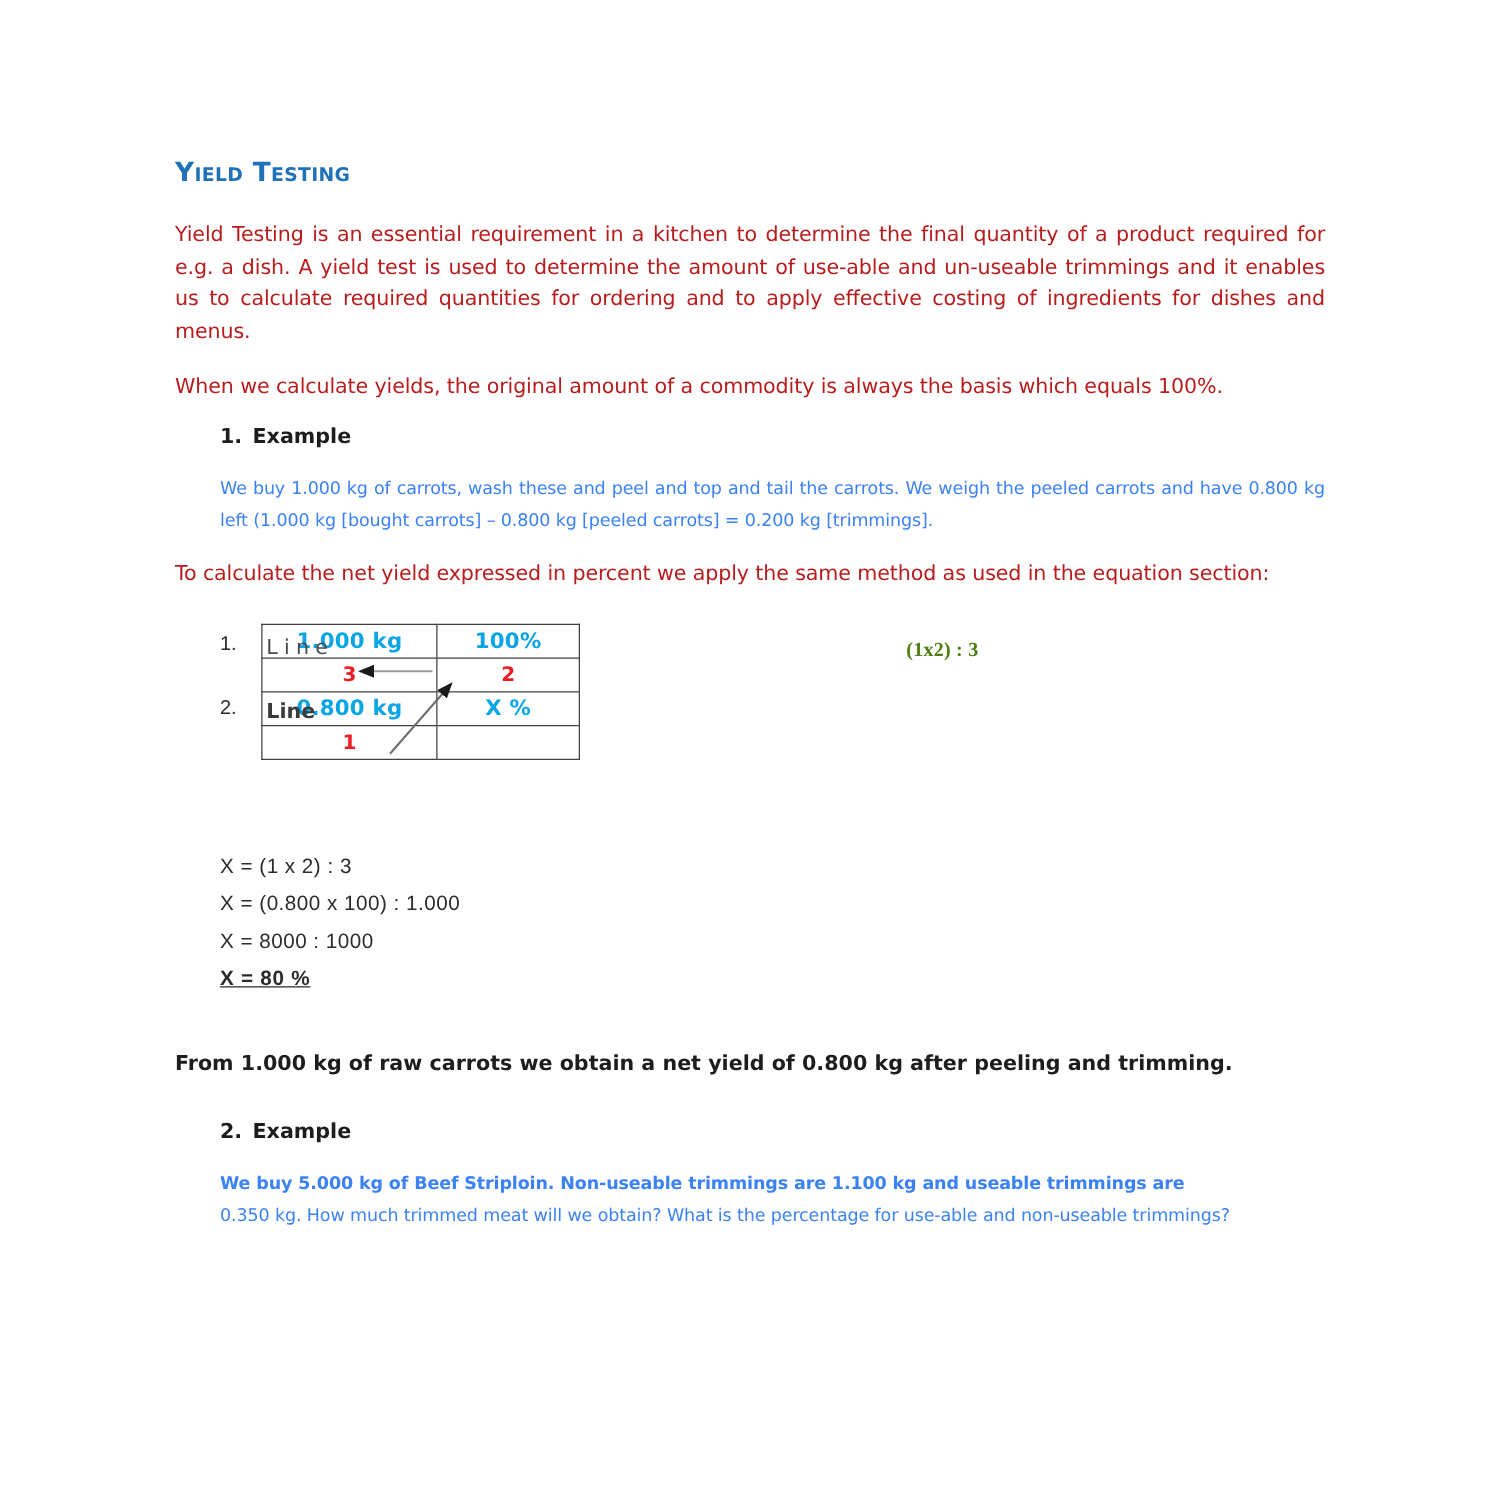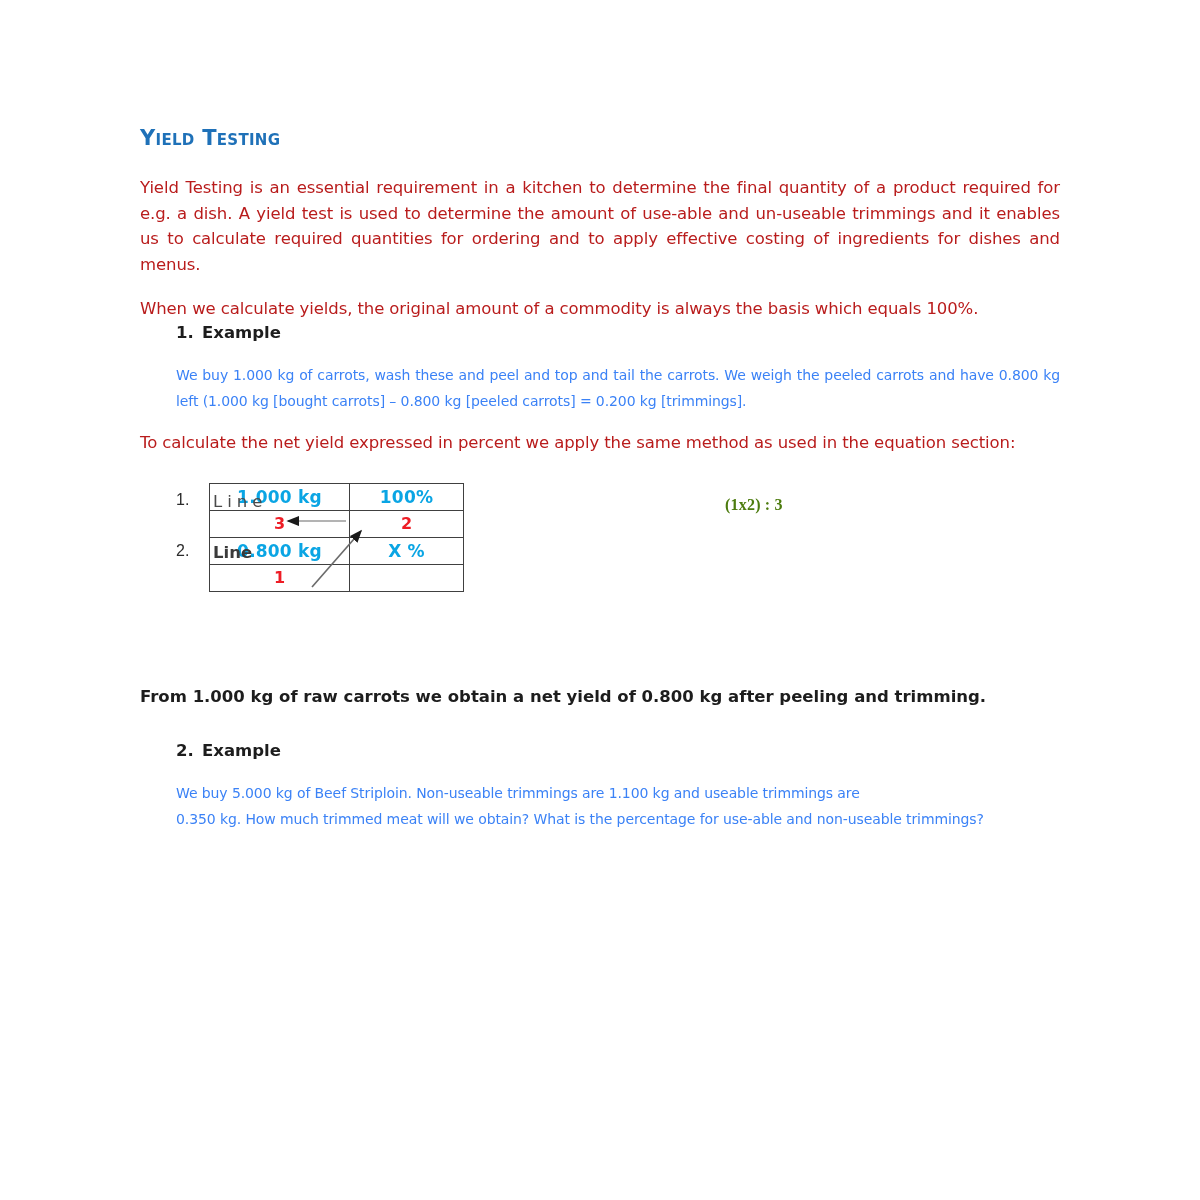--- a/index.html
+++ b/index.html
@@ -44,21 +44,21 @@
   p.body-text {
     font-size: 16.5px;
     line-height: 25.6px;
     text-align: justify;
     margin: 0 0 18px 0;
     color: #b91c1c;
     letter-spacing: -0.1px;
   }
 
   p.body-text.tight {
-    margin-bottom: 0;
+    margin-bottom: 16px;
   }
 
   .list-heading {
     font-size: 16.5px;
     font-weight: bold;
     color: #1d1d1d;
     margin: 0 0 18px 0;
     padding-left: 36px;
     line-height: 24px;
   }
@@ -250,28 +250,36 @@
             <path d="M0,0 L8,3.2 L0,6.4 z" fill="#1a1a1a"></path>
           </marker>
         </defs>
         <line x1="206" y1="47" x2="148" y2="47" stroke="#9a9a9a" stroke-width="1.6" marker-end="url(#ah)"></line>
         <line x1="172" y1="113" x2="221" y2="57" stroke="#6b6b6b" stroke-width="1.6" marker-end="url(#ah)"></line>
       </svg>
 
       <span class="formula-note">(1x2) : 3</span>
     </div>
 
+    <div class="equations">
+      <div class="eq">X = (1 x 2) : 3</div>
+      <div class="eq">X = (0.800 x 100) : 1.000</div>
+      <div class="eq">X = 8000 : 1000</div>
+      <div class="eq-final-wrap">
+        <span class="eq final">X = 80 %</span>
+      </div>
+    </div>
 
     <div class="spacer-lg"></div>
 
     <p class="bold-statement">From 1.000 kg of raw carrots we obtain a net yield of 0.800 kg after peeling and trimming.</p>
 
     <div class="spacer-md"></div>
 
     <div class="list-heading">
       <span class="num">2.</span><span>Example</span>
     </div>
 
-    <p class="indented" style="margin-bottom:0;">We buy 5.000 kg of Beef Striploin. Non-useable trimmings are 1.100 kg and useable trimmings are</p>
+    <p class="indented" style="margin-bottom:0;font-weight:bold;">We buy 5.000 kg of Beef Striploin. Non-useable trimmings are 1.100 kg and useable trimmings are</p>
     <p class="indented nojustify">0.350 kg. How much trimmed meat will we obtain? What is the percentage for use-able and non-useable trimmings?</p>
 
   </div>
 </div>
 
 </body></html>

